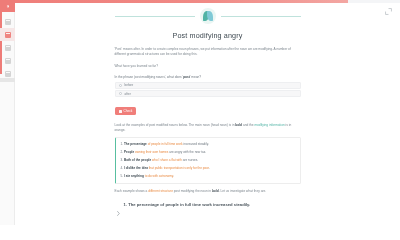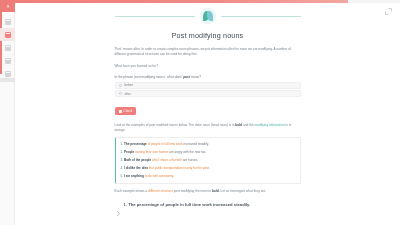--- a/index.html
+++ b/index.html
@@ -245,21 +245,21 @@
 
       <div class="logo-row">
         <div class="rule"></div>
         <div class="logo">
           <span class="leaf-a"></span>
           <span class="leaf-b"></span>
         </div>
         <div class="rule"></div>
       </div>
 
-      <div class="page-title">Post modifying nouns</div>
+      <div class="page-title">Post modifying angry</div>
 
       <div class="para">'Post' means after. In order to create complex noun phrases, we put information after the noun we are modifying. A number of different grammatical structures can be used for doing this.</div>
 
       <div class="para q">What have you learned so far?</div>
 
       <div class="prompt">
         <span>In the phrase 'post modifying nouns', what does '</span><b>post</b><span>' mean?</span>
       </div>
 
       <div class="options" id="optList">

